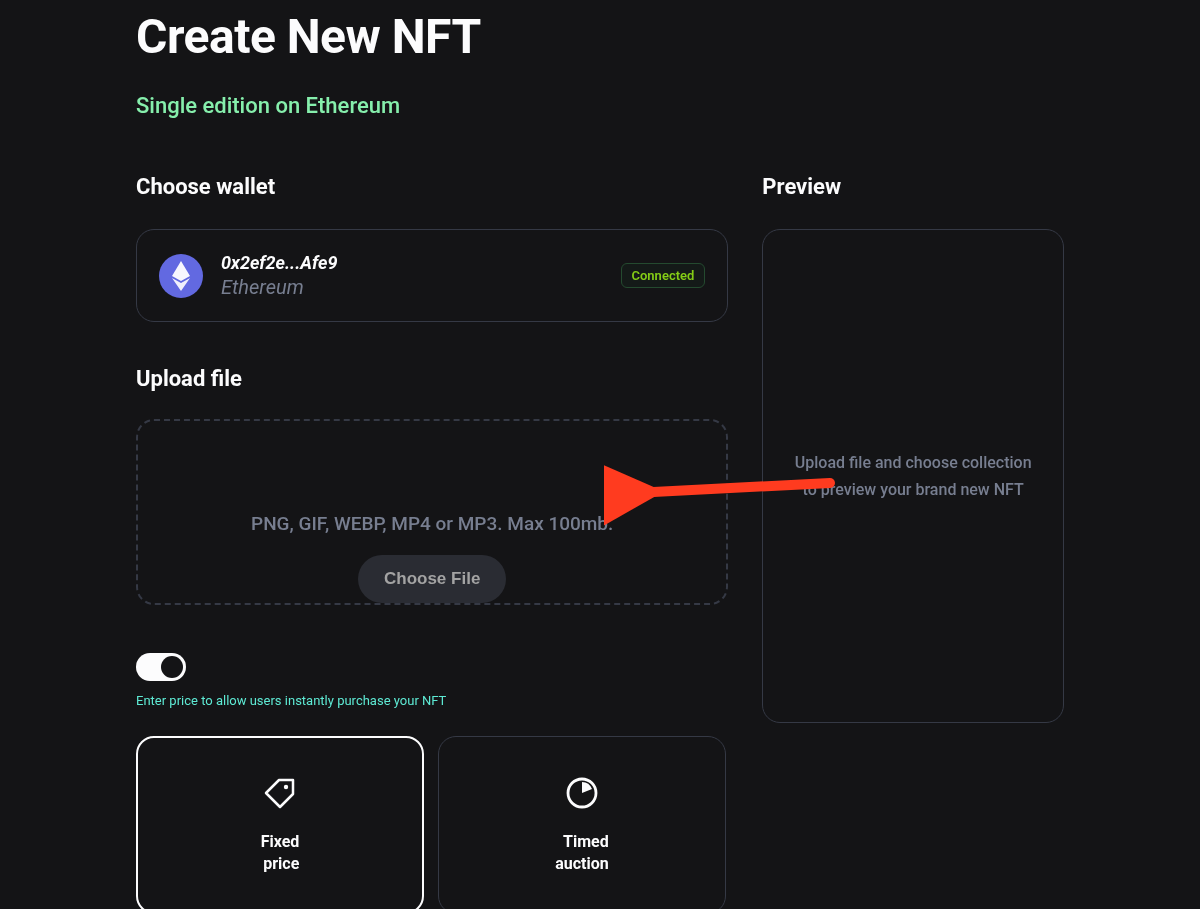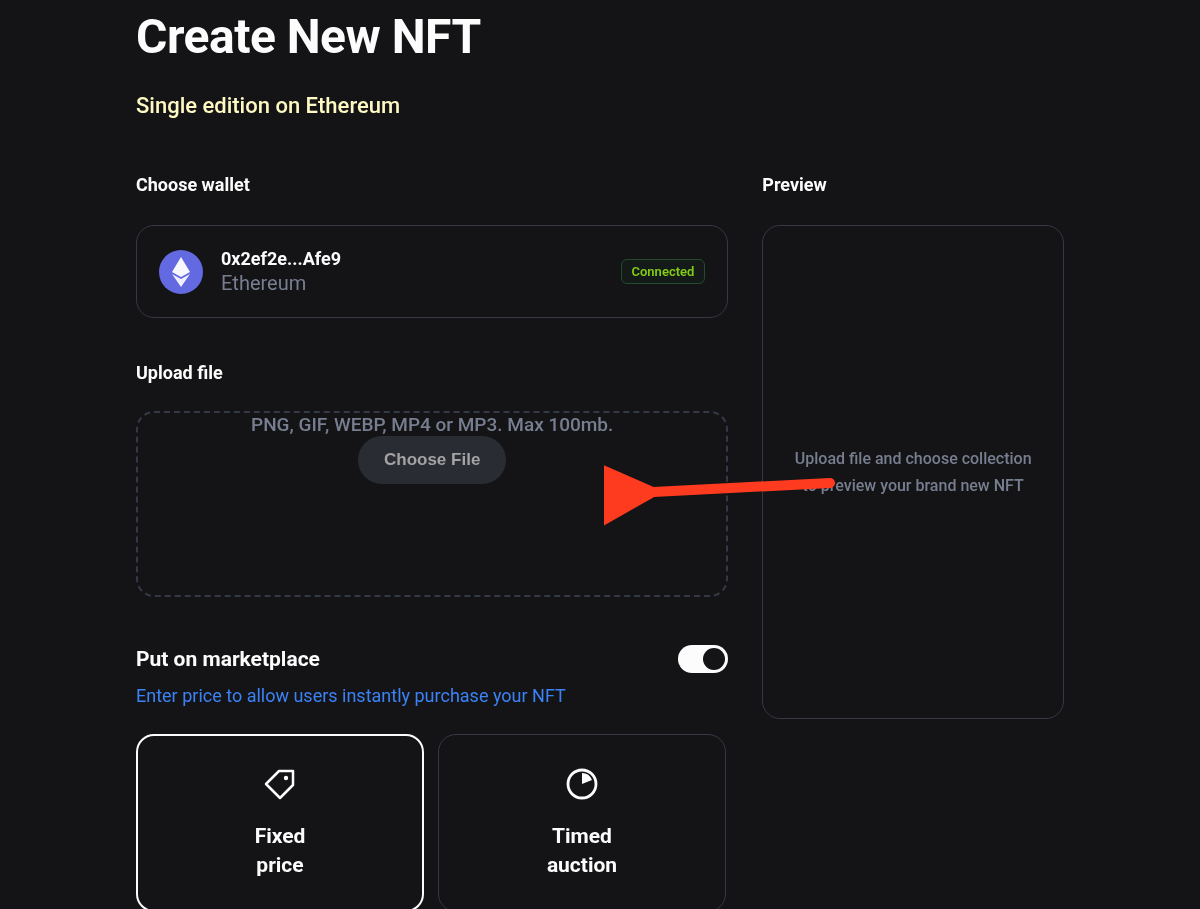--- a/index.html
+++ b/index.html
@@ -14,35 +14,35 @@
   .page {
     padding: 4px 136px;
   }
   .title {
     font-size: 48px;
     font-weight: 700;
     letter-spacing: -0.5px;
     padding-top: 4px;
   }
   .subtitle {
-    color: #fef9c3;
+    color: #86efac;
     font-size: 22px;
     font-weight: 500;
     margin-top: 28px;
   }
   .columns {
     display: flex;
     gap: 34px;
     margin-top: 56px;
   }
   .left-col { width: 593px; }
   .right-col { width: 302px; }
 
   .section-label {
-    font-size: 18px;
+    font-size: 22px;
     font-weight: 700;
     color: #fcfcfd;
   }
 
   .wallet-card {
     margin-top: 30px;
     border: 1px solid #353945;
     border-radius: 18px;
     padding: 22px 22px;
     display: flex;
@@ -51,21 +51,21 @@
   }
   .eth-icon {
     width: 44px;
     height: 44px;
     border-radius: 50%;
     background: #6269e1;
     display: flex;
     align-items: center;
     justify-content: center;
   }
-  .wallet-texts { flex: 1; }
+  .wallet-texts { flex: 1; font-style: italic; }
   .wallet-address {
     font-size: 18px;
     font-weight: 700;
     color: #fcfcfd;
   }
   .wallet-network {
     font-size: 20px;
     color: #777e90;
     margin-top: 2px;
   }
@@ -81,21 +81,22 @@
 
   .upload-section { margin-top: 44px; }
   .upload-drop {
     margin-top: 28px;
     border: 2px dashed #353945;
     border-radius: 18px;
     height: 186px;
     display: flex;
     flex-direction: column;
     align-items: center;
-    justify-content: flex-start;
+    justify-content: flex-end;
+    gap: 20px;
   }
   .upload-hint {
     color: #777e90;
     font-size: 19px;
     font-weight: 500;
   }
   .choose-file-btn {
     background: #2a2c33;
     color: #a3a3a3;
     border: none;
@@ -110,22 +111,22 @@
   .marketplace-header {
     display: flex;
     align-items: center;
     justify-content: space-between;
   }
   .marketplace-title {
     font-size: 21px;
     font-weight: 700;
   }
   .marketplace-desc {
-    color: #3b82f6;
-    font-size: 18px;
+    color: #5eead4;
+    font-size: 13px;
     margin-top: 12px;
   }
   .toggle {
     width: 50px;
     height: 28px;
     border-radius: 14px;
     background: #fcfcfd;
     position: relative;
     cursor: pointer;
   }
@@ -160,23 +161,23 @@
     border: 2px solid #fcfcfd;
   }
   .sale-icon {
     width: 36px;
     height: 36px;
     display: flex;
     align-items: center;
     justify-content: center;
   }
   .sale-label {
-    font-size: 21px;
-    font-weight: 700;
-    text-align: center;
+    font-size: 16px;
+    font-weight: 700;
+    text-align: right;
     line-height: 1.4;
     white-space: pre-line;
   }
 
   .preview-panel {
     margin-top: 30px;
     border: 1px solid #353945;
     border-radius: 18px;
     height: 494px;
     display: flex;
@@ -227,21 +228,20 @@
       <div class="upload-section">
         <div class="section-label">Upload file</div>
         <div class="upload-drop">
           <div class="upload-hint">PNG, GIF, WEBP, MP4 or MP3. Max 100mb.</div>
           <button class="choose-file-btn">Choose File</button>
         </div>
       </div>
 
       <div class="marketplace-section">
         <div class="marketplace-header">
-          <div class="marketplace-title">Put on marketplace</div>
           <div class="toggle">
             <div class="toggle-knob"></div>
           </div>
         </div>
         <div class="marketplace-desc">Enter price to allow users instantly purchase your NFT</div>
 
         <div class="sale-options">
           <div class="sale-card selected">
             <div class="sale-icon">
               <svg width="34" height="34" viewBox="0 0 34 34" fill="none" stroke="#fcfcfd" stroke-width="2.5" stroke-linejoin="round" stroke-linecap="round">

